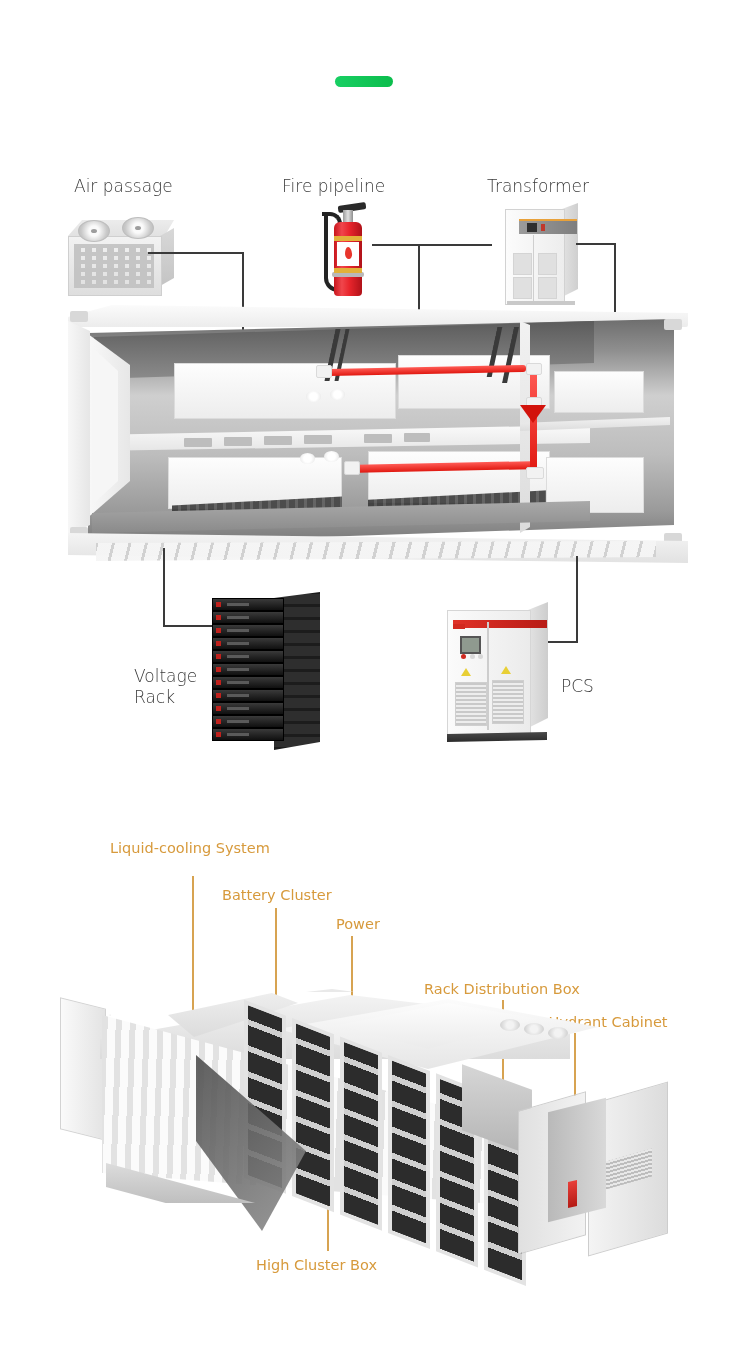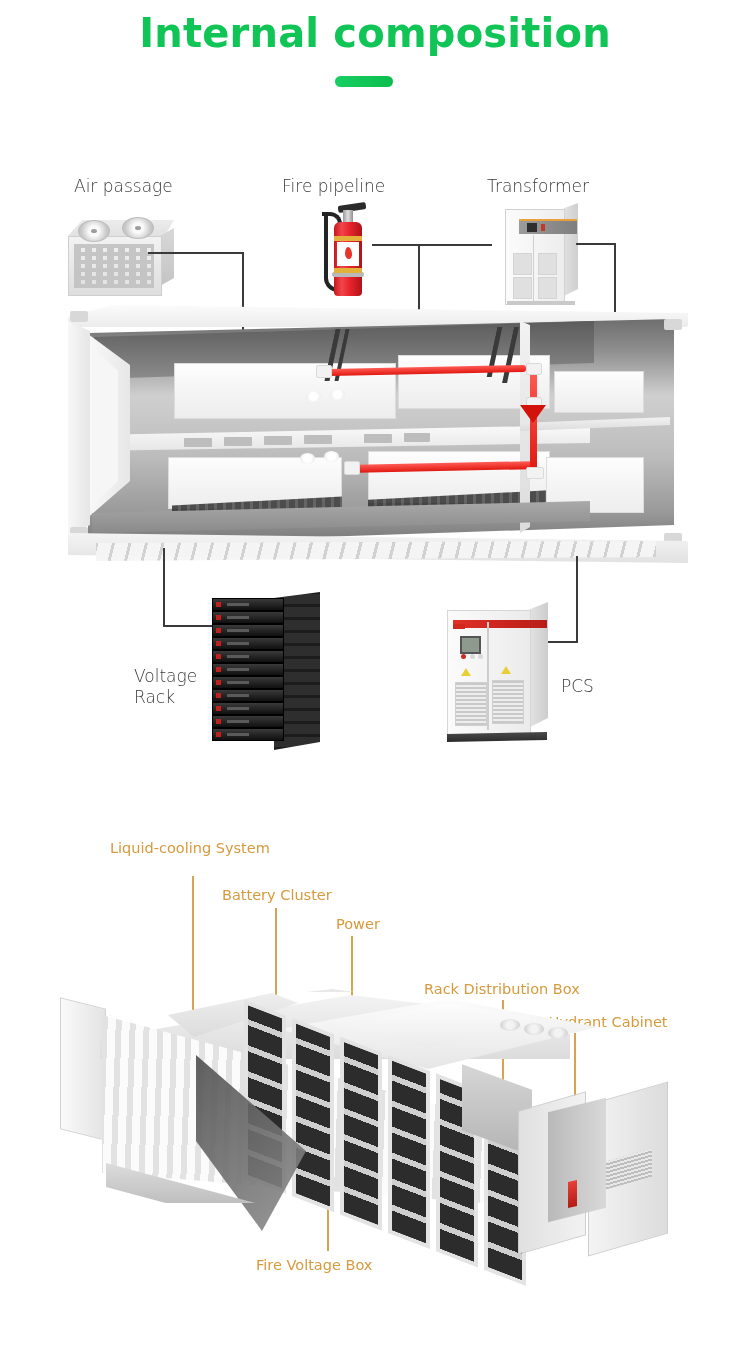--- a/index.html
+++ b/index.html
@@ -226,21 +226,20 @@
      background:linear-gradient(160deg,#d6d6d6,#b4b4b4);transform:skewY(20deg);}
   .lc .topFrame{position:absolute;left:60px;top:4px;width:300px;height:40px;
      border:3px solid #e9e9e9;border-radius:2px;
      clip-path:polygon(0 26px,224px 0,300px 10px,76px 40px);}
 </style>
 </head>
 <body>
 
 <div class="page">
 
-  <div class="title">Internal composition</div>
   <div class="title-rule"></div>
 
   <div>
 
     <div class="lbl lbl-dark" style="left:74px;top:176px;">Air passage</div>
     <div class="lbl lbl-dark" style="left:282px;top:176px;">Fire pipeline</div>
     <div class="lbl lbl-dark" style="left:487px;top:176px;text-align:center;">Transformer</div>
     <div class="lbl lbl-dark" style="left:134px;top:666px;">Voltage
 Rack</div>
     <div class="lbl lbl-dark" style="left:561px;top:676px;">PCS</div>
@@ -423,21 +422,21 @@
     </div>
   </div>
 
   <div>
 
     <div class="lbl lbl-orange" style="left:110px;top:839px;">Liquid-cooling System</div>
     <div class="lbl lbl-orange" style="left:222px;top:886px;">Battery Cluster</div>
     <div class="lbl lbl-orange" style="left:336px;top:915px;">Power</div>
     <div class="lbl lbl-orange" style="left:424px;top:980px;">Rack Distribution Box</div>
     <div class="lbl lbl-orange" style="left:518px;top:1013px;">Fire Hydrant Cabinet</div>
-    <div class="lbl lbl-orange" style="left:256px;top:1256px;">Fire Voltage Box</div>
+    <div class="lbl lbl-orange" style="left:256px;top:1256px;">High Cluster Box</div>
 
     <div class="olead" style="left:192px;top:876px;height:134px;"></div>
     <div class="olead" style="left:275px;top:908px;height:178px;"></div>
     <div class="olead" style="left:351px;top:936px;height:158px;"></div>
     <div class="olead" style="left:502px;top:1000px;height:172px;"></div>
     <div class="olead" style="left:574px;top:1033px;height:198px;"></div>
     <div class="olead" style="left:327px;top:1123px;height:128px;"></div>
 
     <div class="lc">
       <div class="doorOpenL"></div>

